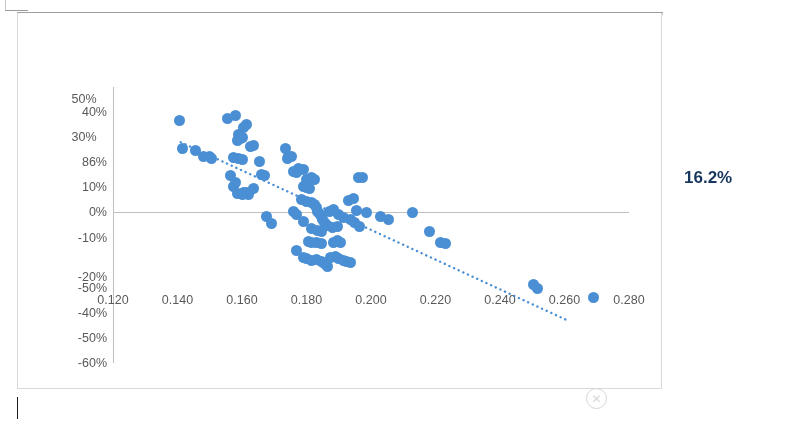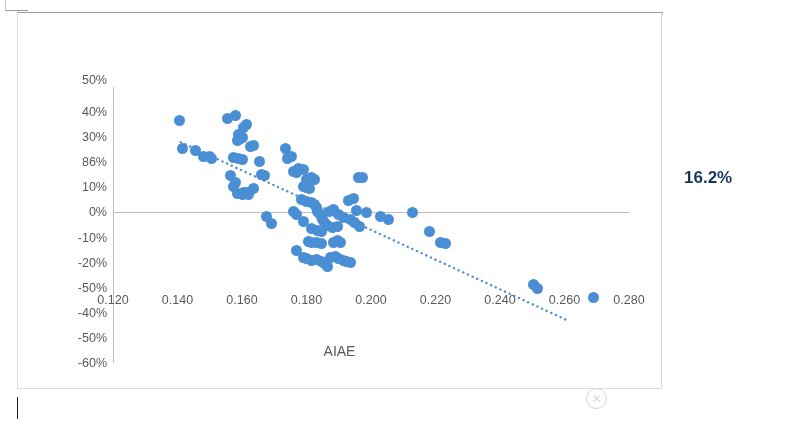--- a/index.html
+++ b/index.html
@@ -86,34 +86,33 @@
 <body>
 
 <div id="corner-mark"></div>
 <div id="frame-top-rule"></div>
 <div id="page-frame"></div>
 <div id="caret"></div>
 
 <div id="chart">
 
 
-  <div id="x-axis-title">AIAE</div>
 
   <div class="axis-line" id="y-axis"></div>
   <div class="axis-line" id="x-axis"></div>
 
   <div id="ytick-labels">
-      <div class="ytick-label" style="left: 44px; top: 61px;">50%</div>
+      <div class="ytick-label" style="left: 44px; top: 80px; text-align: center;">50%</div>
       <div class="ytick-label" style="left: 44px; top: 93.0909px;">40%</div>
-      <div class="ytick-label" style="left: 44px; top: 118.182px;">30%</div>
+      <div class="ytick-label" style="left: 44px; top: 118.182px; text-align: center;">30%</div>
       <div class="ytick-label" style="left: 44px; top: 143.273px;">86%</div>
       <div class="ytick-label" style="left: 44px; top: 168.364px;">10%</div>
       <div class="ytick-label" style="left: 44px; top: 193.455px;">0%</div>
       <div class="ytick-label" style="left: 44px; top: 218.545px;">-10%</div>
-      <div class="ytick-label" style="left: 44px; top: 244px;">-20%</div>
+      <div class="ytick-label" style="left: 44px; top: 258px;">-20%</div>
       <div class="ytick-label" style="left: 44px; top: 268.727px;">-50%</div>
       <div class="ytick-label" style="left: 44px; top: 293.818px;">-40%</div>
       <div class="ytick-label" style="left: 44px; top: 318.909px;">-50%</div>
       <div class="ytick-label" style="left: 44px; top: 344px;">-60%</div>
     </div>
   <div id="xtick-labels">
       <div class="xtick-label" style="left: 66px; top: 280px;">0.120</div>
       <div class="xtick-label" style="left: 130.5px; top: 280px;">0.140</div>
       <div class="xtick-label" style="left: 195px; top: 280px;">0.160</div>
       <div class="xtick-label" style="left: 259.5px; top: 280px;">0.180</div>

